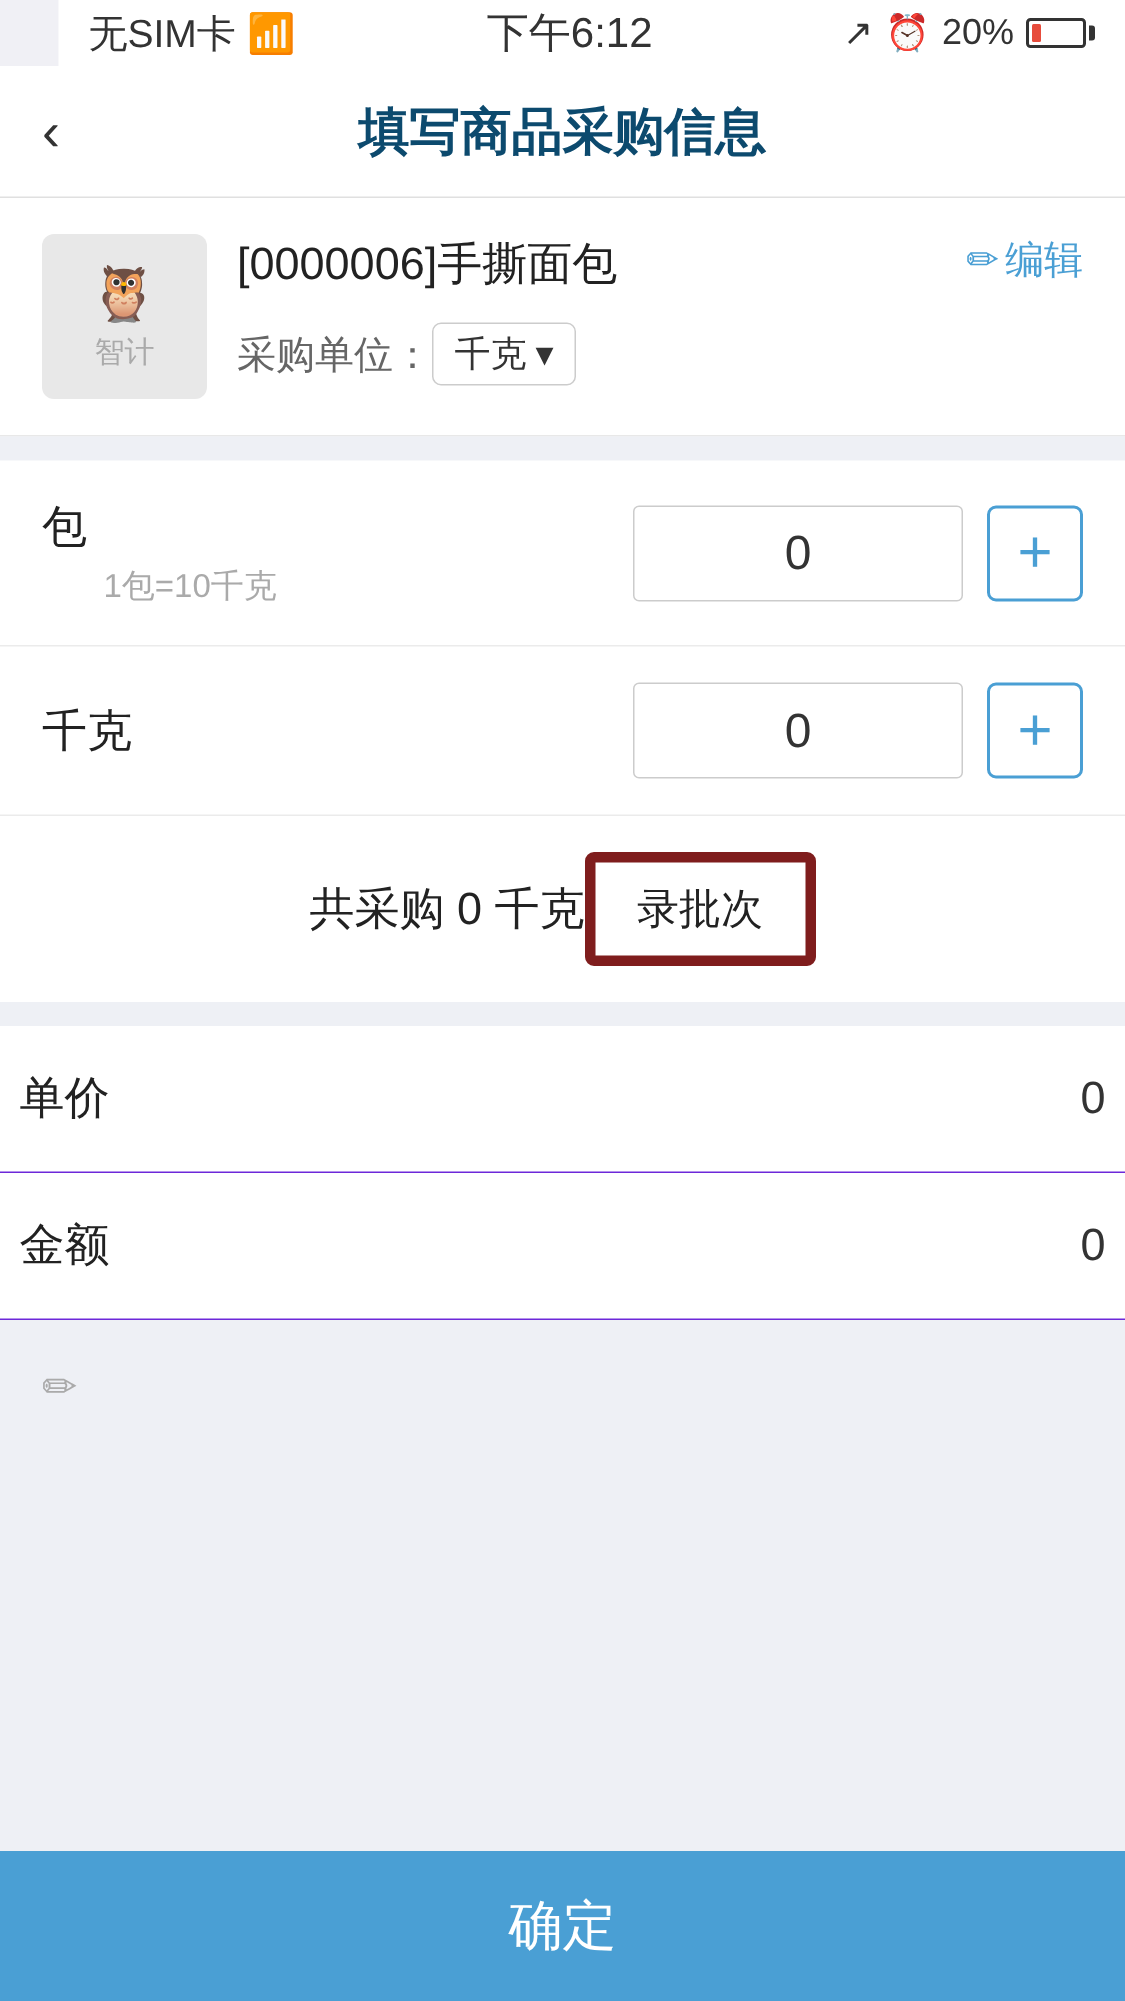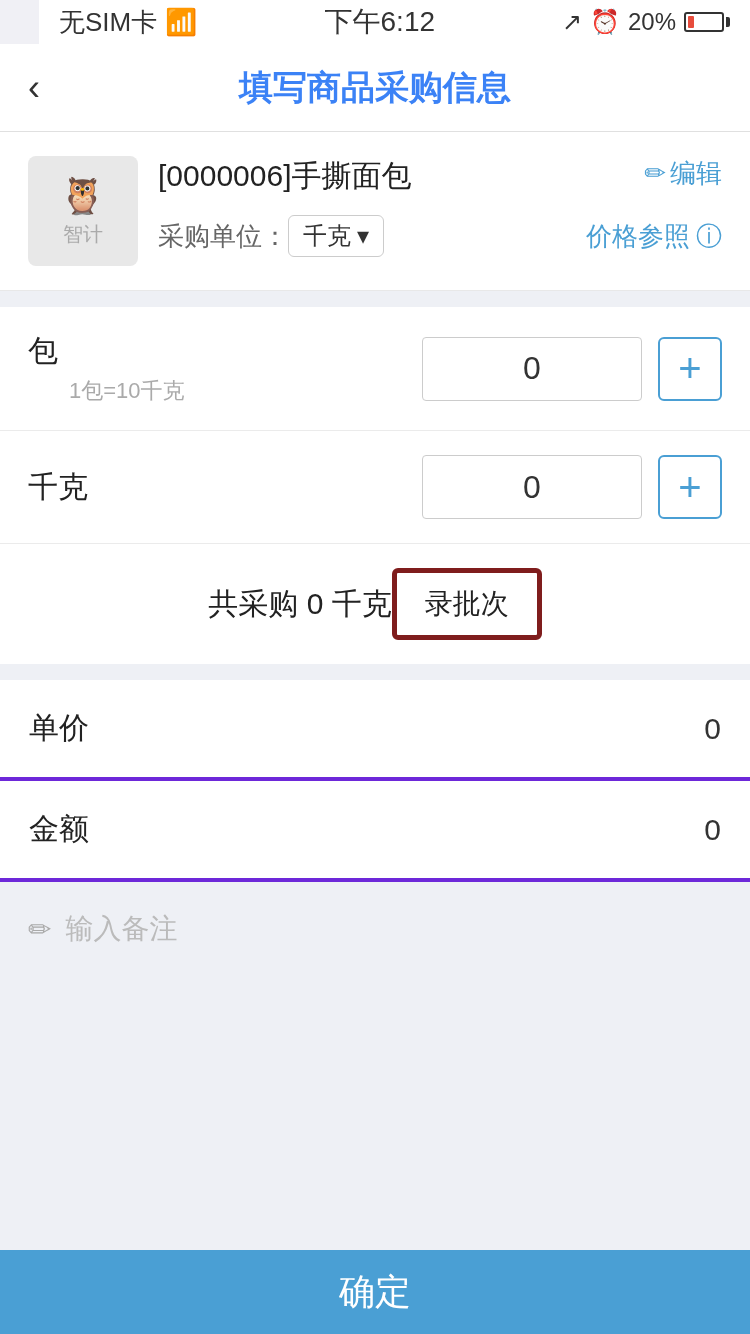--- a/index.html
+++ b/index.html
@@ -67,21 +67,21 @@
     .nav-back {
       position: absolute;
       left: 28px;
       font-size: 36px;
       color: #333;
       cursor: pointer;
     }
     .nav-title {
       font-size: 34px;
       font-weight: 600;
-      color: #3b82f6;
+      color: #0c4a6e;
     }
 
     
     .product-card {
       background: #fff;
       padding: 24px 28px;
       display: flex;
       align-items: flex-start;
       gap: 20px;
       margin-top: 0;
@@ -237,40 +237,40 @@
       align-items: center;
       justify-content: center;
       padding: 24px 40px;
       background: #fff;
     }
     .summary-text {
       font-size: 30px;
       color: #222;
     }
     .record-btn {
-      border: 5px solid #7f1d1d;
+      border: 7px solid #7f1d1d;
       border-radius: 6px;
       padding: 12px 28px;
       font-size: 28px;
       color: #222;
       background: #fff;
       cursor: pointer;
     }
 
     
     .price-section {
       background: #fff;
       margin-top: 0;
     }
     .price-row {
       display: flex;
       align-items: center;
       justify-content: space-between;
-      padding: 28px 29px;
-      border-bottom: 4px solid #6d28d9;
+      padding: 28px 13px;
+      border-bottom: 1px solid #6d28d9;
     }
     .price-row-label {
       font-size: 30px;
       color: #222;
     }
     .price-row-value {
       font-size: 30px;
       color: #333;
     }
 
@@ -299,21 +299,21 @@
       background: #eef0f5;
       min-height: 300px;
     }
 
     
     .confirm-btn {
       position: fixed;
       bottom: 0;
       left: 0;
       width: 750px;
-      height: 84px;
+      height: 100px;
       background: #4a9fd4;
       color: #fff;
       font-size: 36px;
       display: flex;
       align-items: center;
       justify-content: center;
       cursor: pointer;
       font-weight: 400;
     }
 
@@ -363,24 +363,20 @@
       </span>
     </div>
     <div class="purchase-unit-row">
       <div class="purchase-unit-label">
         <span>采购单位：</span>
         <div class="unit-select">
           <span>千克</span>
           <span>▾</span>
         </div>
       </div>
-      <div class="price-ref">
-        <span>价格参照</span>
-        <span>ⓘ</span>
-      </div>
     </div>
   </div>
 </div>
 
 <div class="section-divider"></div>
 
 <div class="form-section">
 
   <div class="form-row">
     <div class="form-row-label">
@@ -417,20 +413,19 @@
     <span class="price-row-value">0</span>
   </div>
   <div class="price-row">
     <span class="price-row-label">金额</span>
     <span class="price-row-value">0</span>
   </div>
 </div>
 
 <div class="note-section">
   <span class="note-icon">✏</span>
-  <span class="note-placeholder">输入备注</span>
 </div>
 
 <div class="main-content"></div>
 
 <div class="bottom-pad"></div>
 
 <div class="confirm-btn">确定</div>
 
 </body></html>

